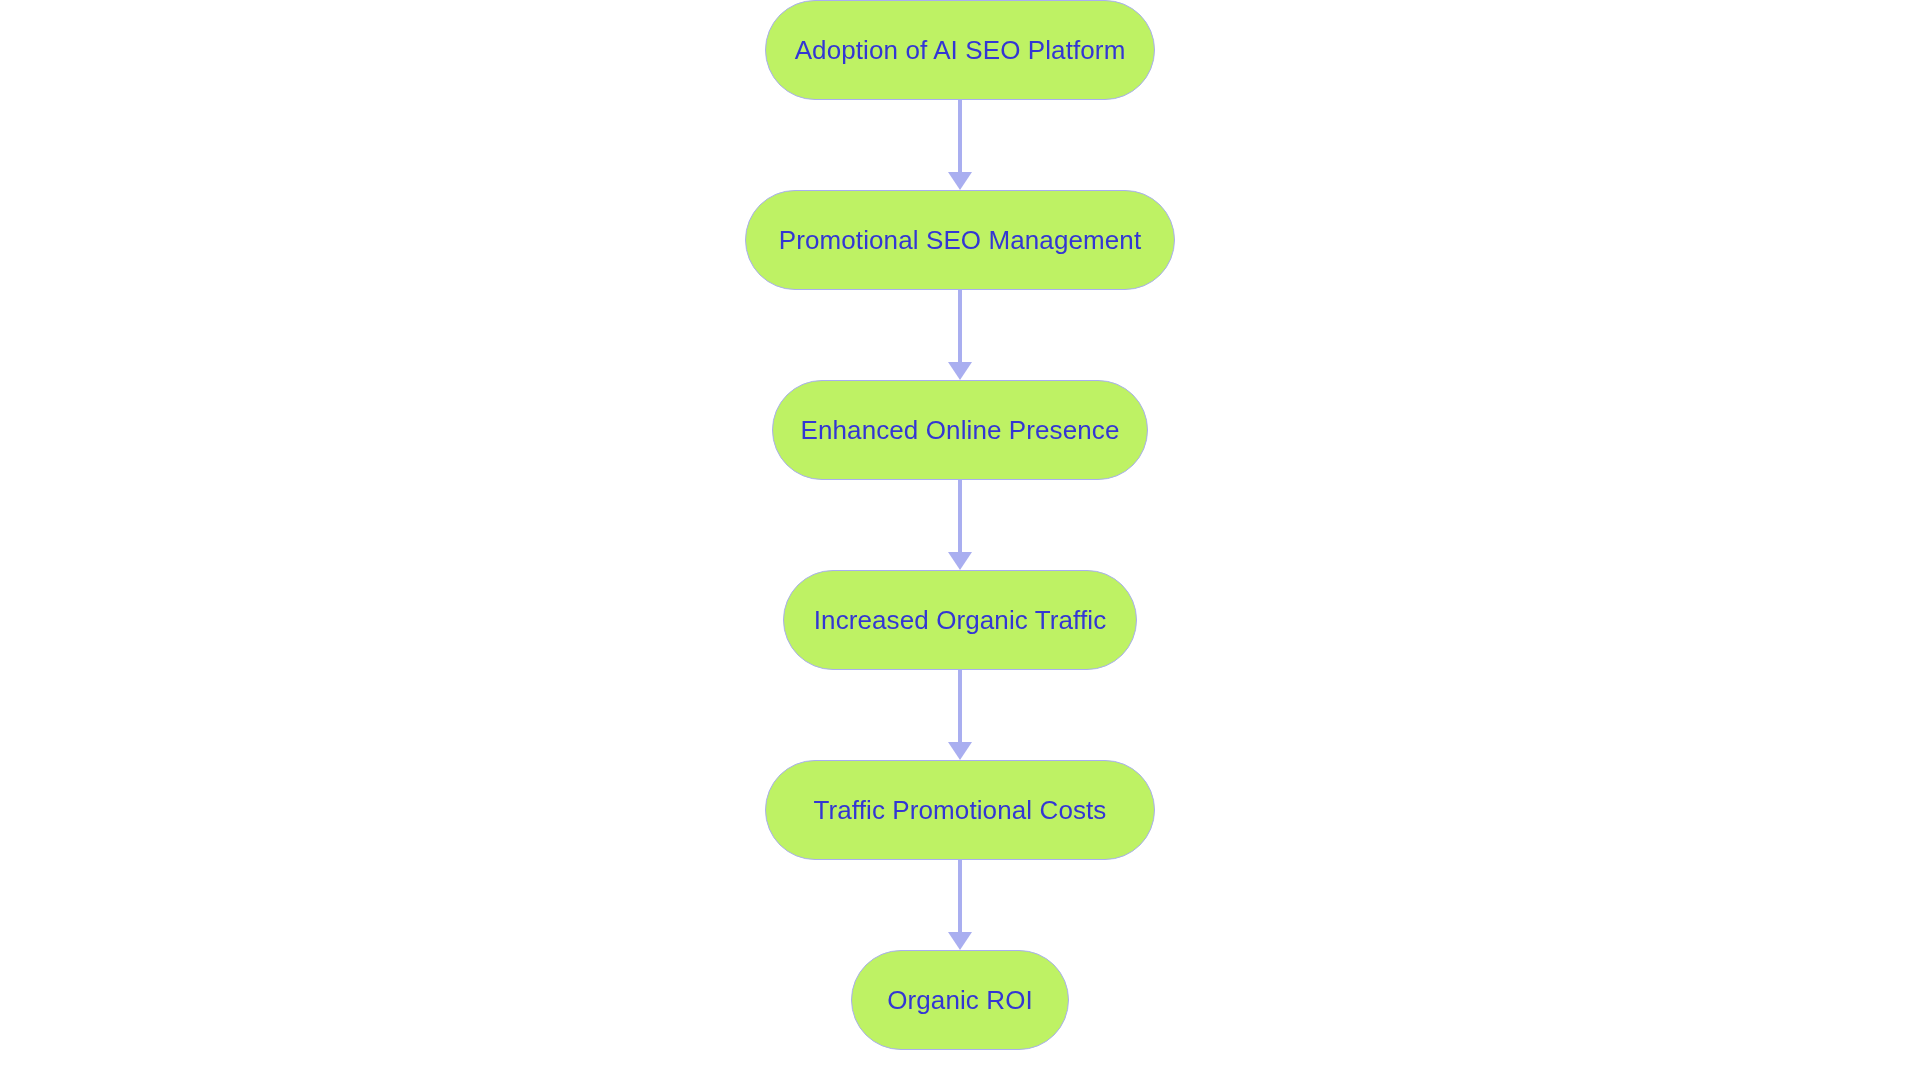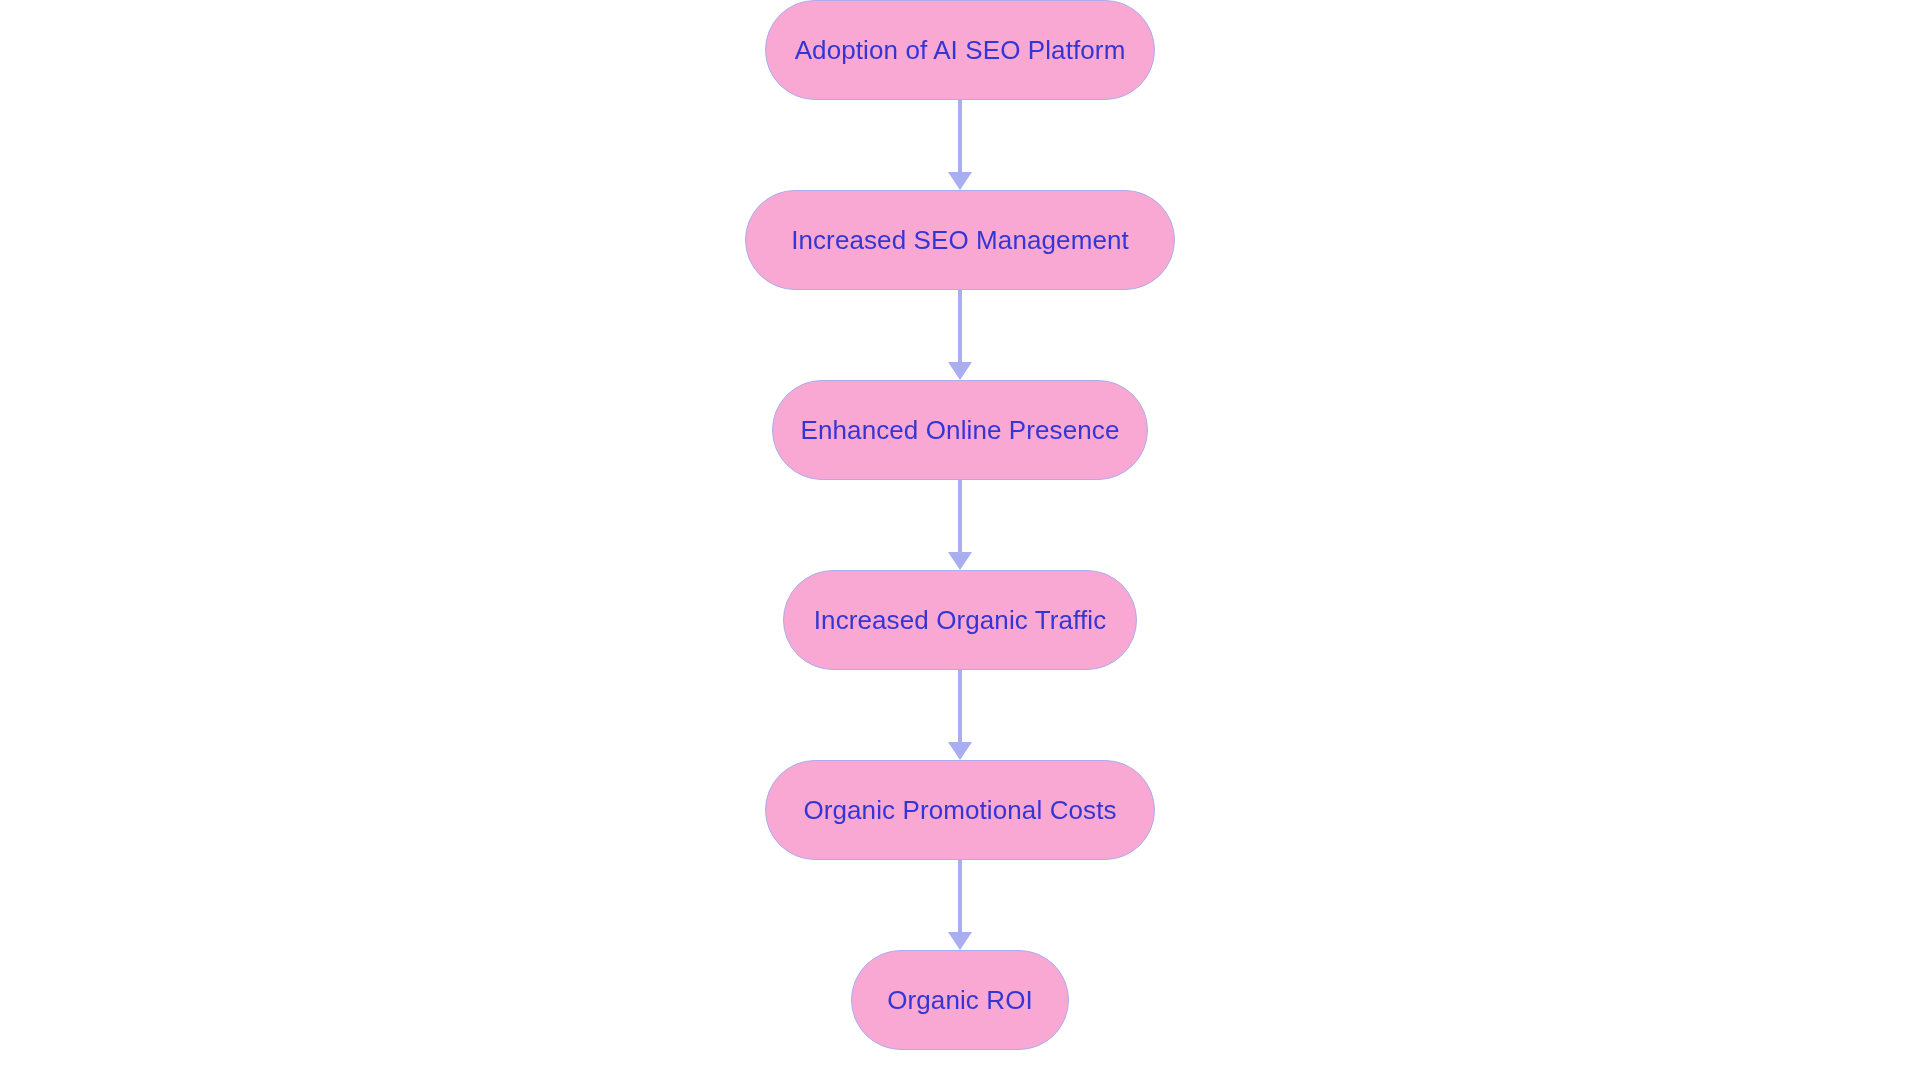--- a/index.html
+++ b/index.html
@@ -32,21 +32,21 @@
     align-items: center;
     width: 100%;
   }
 
   .flow-node {
     display: flex;
     align-items: center;
     justify-content: center;
     height: 100px;
     border-radius: 50px;
-    background: #f9a8d4;
+    background: #bef264;
     border: 1.6px solid #a9aef0;
     padding: 0 44px;
     white-space: nowrap;
   }
 
   .flow-node-label {
     font-size: 26px;
     font-weight: 400;
     color: #3336d4;
     letter-spacing: 0.1px;
@@ -96,21 +96,21 @@
     </div>
   </div>
 
   <div class="flow-connector">
     <div class="connector-line"></div>
     <div class="connector-arrowhead"></div>
   </div>
 
   <div class="flow-row">
     <div class="flow-node w-2">
-      <span class="flow-node-label">Increased SEO Management</span>
+      <span class="flow-node-label">Promotional SEO Management</span>
     </div>
   </div>
 
   <div class="flow-connector">
     <div class="connector-line"></div>
     <div class="connector-arrowhead"></div>
   </div>
 
   <div class="flow-row">
     <div class="flow-node w-3">
@@ -129,21 +129,21 @@
     </div>
   </div>
 
   <div class="flow-connector">
     <div class="connector-line"></div>
     <div class="connector-arrowhead"></div>
   </div>
 
   <div class="flow-row">
     <div class="flow-node w-5">
-      <span class="flow-node-label">Organic Promotional Costs</span>
+      <span class="flow-node-label">Traffic Promotional Costs</span>
     </div>
   </div>
 
   <div class="flow-connector">
     <div class="connector-line"></div>
     <div class="connector-arrowhead"></div>
   </div>
 
   <div class="flow-row">
     <div class="flow-node w-6">

